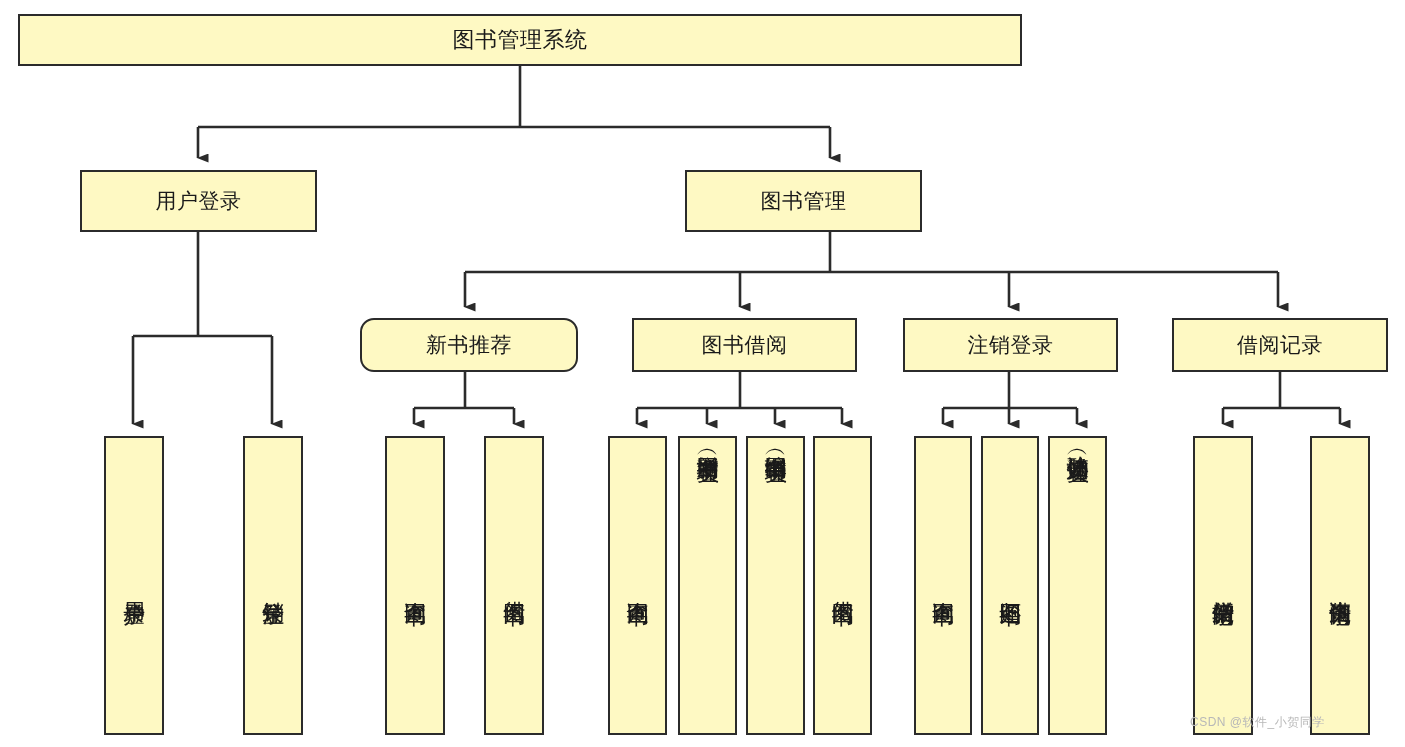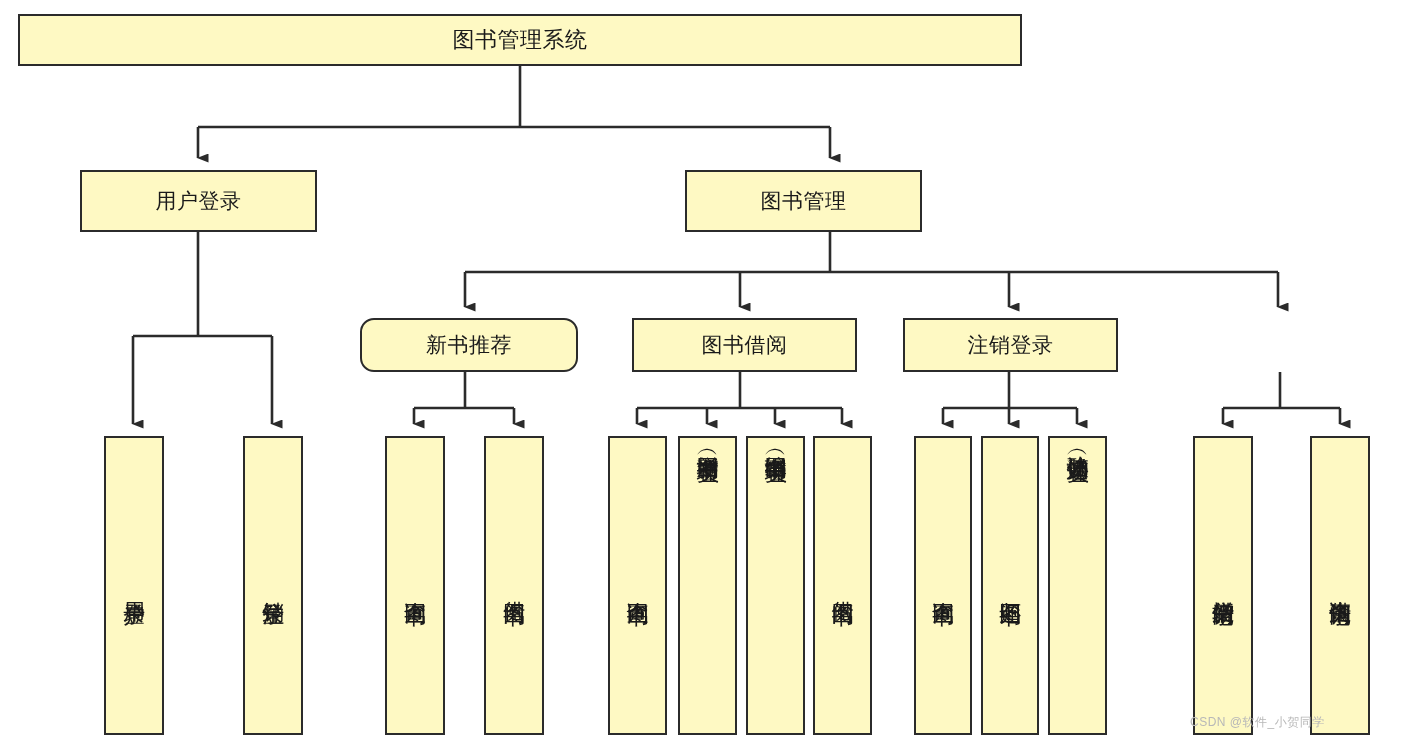--- a/index.html
+++ b/index.html
@@ -142,20 +142,23 @@
 
   <div class="node horiz" style="left:360px; top:318px; width:218px; height:54px;border-radius:14px;">
     <span class="label">新书推荐</span>
   </div>
   <div class="node horiz" style="left:632px; top:318px; width:225px; height:54px;">
     <span class="label">图书借阅</span>
   </div>
   <div class="node horiz" style="left:903px; top:318px; width:215px; height:54px;">
     <span class="label">注销登录</span>
   </div>
+  <div class="node horiz" style="left:1172px; top:318px; width:216px; height:54px;">
+    <span class="label">借阅记录</span>
+  </div>
 
   <div class="node vert center" style="left:104px; top:436px; width:60px; height:299px;">
     <span class="label">用户登录</span>
   </div>
   <div class="node vert center" style="left:243px; top:436px; width:60px; height:299px;">
     <span class="label">注销登录</span>
   </div>
 
   <div class="node vert center" style="left:385px; top:436px; width:60px; height:299px;">
     <span class="label">查询图书</span>

